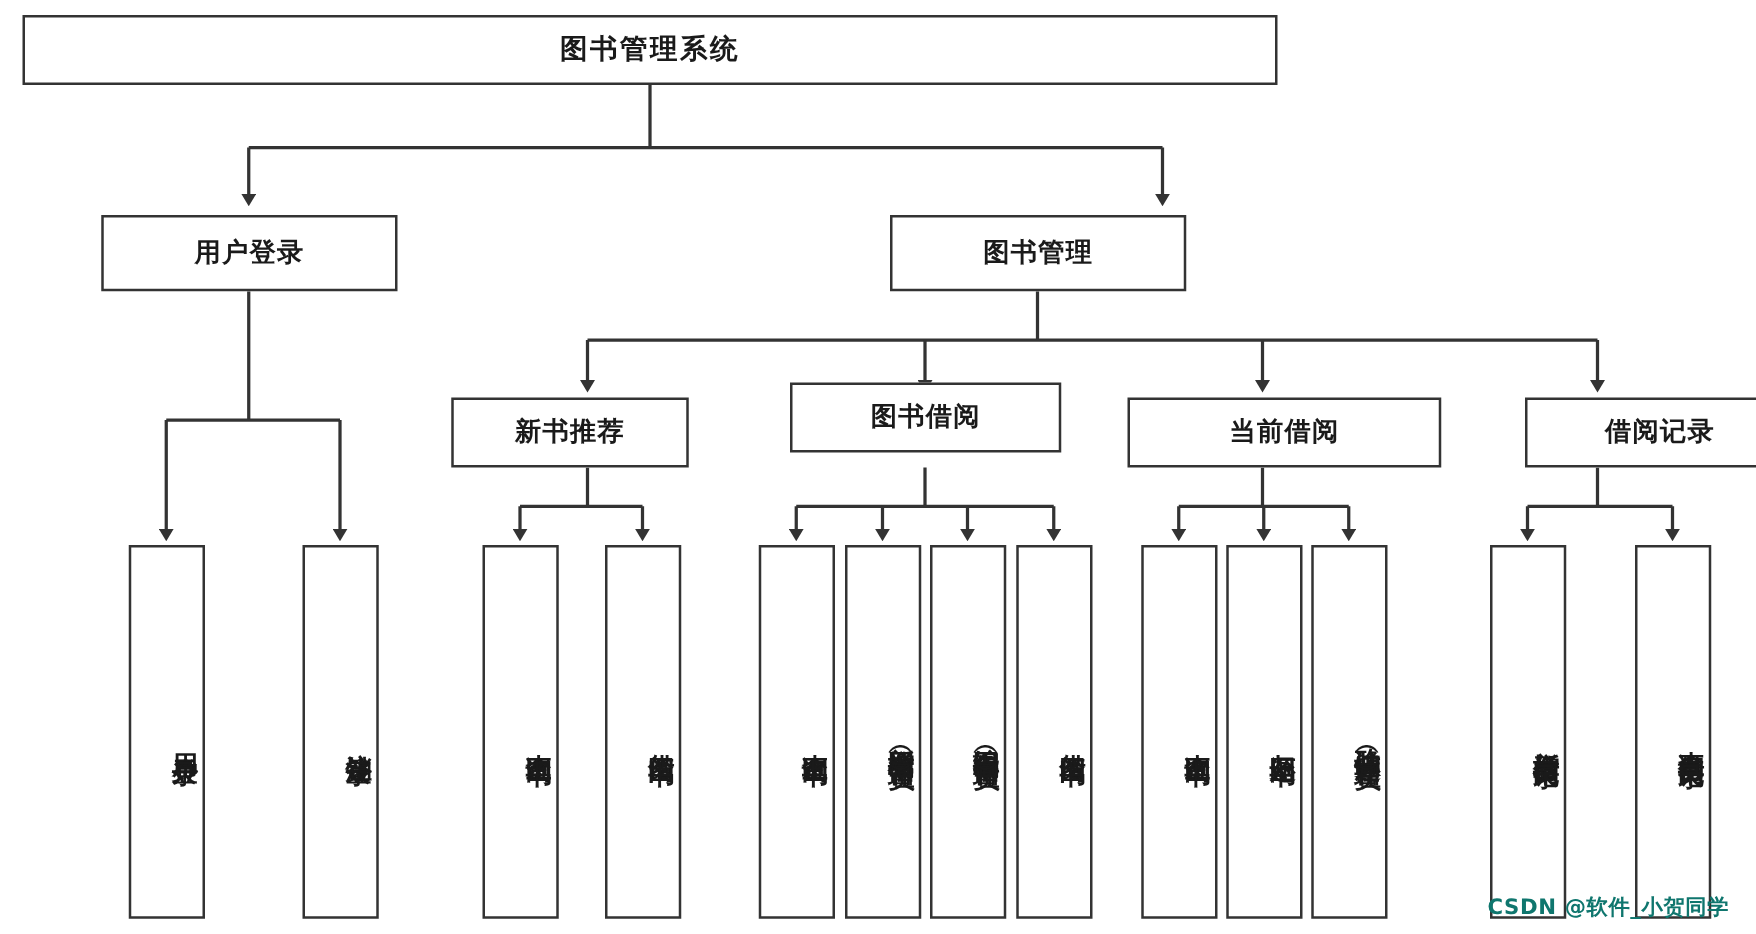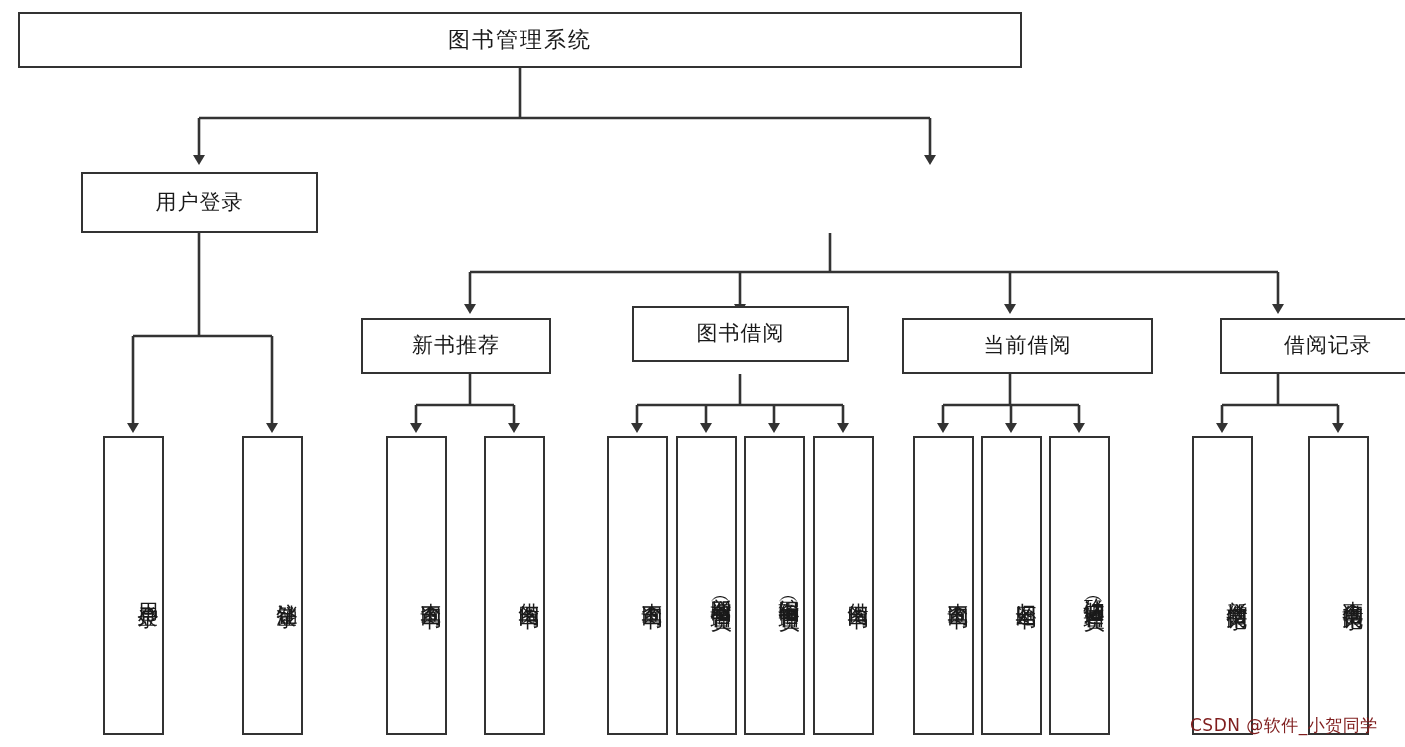--- a/index.html
+++ b/index.html
@@ -10,20 +10,21 @@
   }
   body {
     font-family: "DejaVu Sans", "Liberation Sans", sans-serif;
   }
   #diagram {
     position: relative;
     width: 1405px;
     height: 747px;
     background: #ffffff;
     overflow: hidden;
+    font-weight: bold;
   }
   svg.connectors {
     position: absolute;
     left: 0;
     top: 0;
     width: 1405px;
     height: 747px;
     pointer-events: none;
   }
   .node {
@@ -50,21 +51,21 @@
     padding-top: 8px;
     align-items: flex-start;
     justify-content: center;
   }
   .node.root {
     font-size: 22px;
     letter-spacing: 2px;
   }
   .watermark {
     position: absolute;
-    color: #7f1d1d;
+    color: #0f766e;
     font-size: 17px;
     letter-spacing: 0.5px;
     white-space: nowrap;
     user-select: none;
   }
 </style>
 </head>
 <body>
 
 <div id="diagram">
@@ -116,20 +117,21 @@
       <path d="M1278,374 L1278,405"></path>
       <path d="M1222,405 L1338,405"></path>
       <path d="M1222,405 L1222,424" marker-end="url(#arrow)"></path>
       <path d="M1338,405 L1338,424" marker-end="url(#arrow)"></path>
     </g>
   </svg>
 
   <div class="node horizontal root" style="left:18px; top:12px; width:1004px; height:56px;">图书管理系统</div>
 
   <div class="node horizontal" style="left:81px; top:172px; width:237px; height:61px;">用户登录</div>
+  <div class="node horizontal" style="left:712px; top:172px; width:237px; height:61px;">图书管理</div>
 
   <div class="node horizontal" style="left:361px; top:318px; width:190px; height:56px;">新书推荐</div>
   <div class="node horizontal" style="left:632px; top:306px; width:217px; height:56px;">图书借阅</div>
   <div class="node horizontal" style="left:902px; top:318px; width:251px; height:56px;">当前借阅</div>
   <div class="node horizontal" style="left:1220px; top:318px; width:216px; height:56px;">借阅记录</div>
 
   <div class="node vertical" style="left:103px; top:436px; width:61px; height:299px;">用户登录</div>
   <div class="node vertical" style="left:242px; top:436px; width:61px; height:299px;">注销登录</div>
 
   <div class="node vertical" style="left:386px; top:436px; width:61px; height:299px;">查询图书</div>

